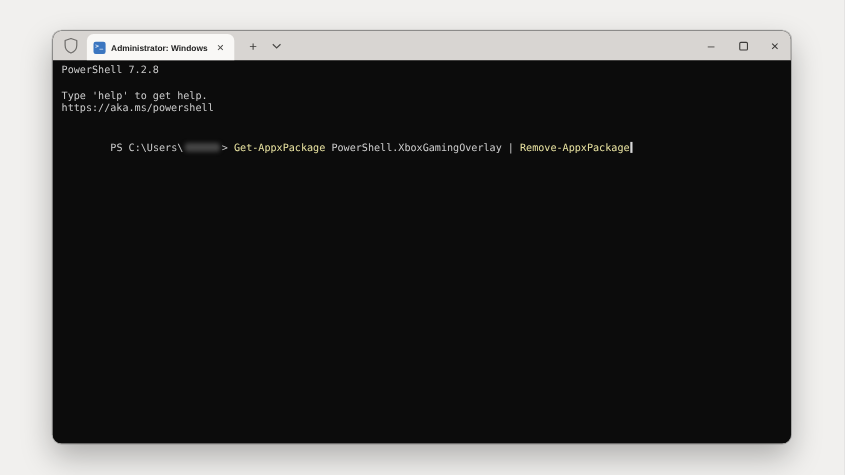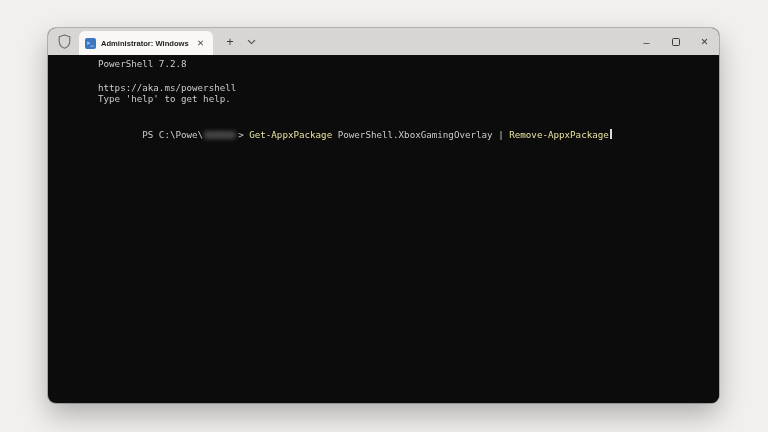--- a/index.html
+++ b/index.html
@@ -53,21 +53,20 @@
     color:#3c3b39;
   }
   .wc-min { font-size:11px; }
   .maxbox { width:8px; height:8px; border:1px solid #3c3b39; border-radius:1.5px; }
   .wc-close { font-size:9.5px; }
   .term {
     flex:1; background:#0c0c0c; padding:3px 8px 0 8px;
     font-family:"DejaVu Sans Mono", monospace;
     font-size:9.2px; line-height:11.8px; color:#cccccc;
     cursor:text;
-    margin-left:42px;
   }
   .tline { white-space:pre; min-height:11.8px; }
   .cmd { color:#e8e2a0;text-align:center; }
   .redact {
     display:inline-block; width:32px; height:8px;
     background:#454545; border-radius:3px; filter:blur(2px);
     vertical-align:-1px; margin:0 2px 0 1px;
   }
   .cursor {
     display:inline-block; width:2px; height:10px;
@@ -108,22 +107,22 @@
       <span class="wc wc-min">–</span>
       <span class="wc">
         <span class="maxbox"></span>
       </span>
       <span class="wc wc-close">✕</span>
     </div>
 
     <div class="term">
       <div class="tline">PowerShell 7.2.8</div>
       <div class="tline"></div>
+      <div class="tline">Type 'help' to get help.</div>
       <div class="tline">https://aka.ms/powershell</div>
-      <div class="tline">Type 'help' to get help.</div>
       <div class="tline"></div>
       <div class="tline">
-        <span>PS C:\Powe\</span><span class="redact"></span><span>&gt; </span><span class="cmd">Get-AppxPackage</span><span> PowerShell.XboxGamingOverlay </span><span>|</span><span class="cmd"> Remove-AppxPackage</span><span class="cursor"></span>
+        <span>PS C:\Users\</span><span class="redact"></span><span>&gt; </span><span class="cmd">Get-AppxPackage</span><span> PowerShell.XboxGamingOverlay </span><span>|</span><span class="cmd"> Remove-AppxPackage</span><span class="cursor"></span>
       </div>
     </div>
 
   </div>
 </div>
 
 </body></html>

